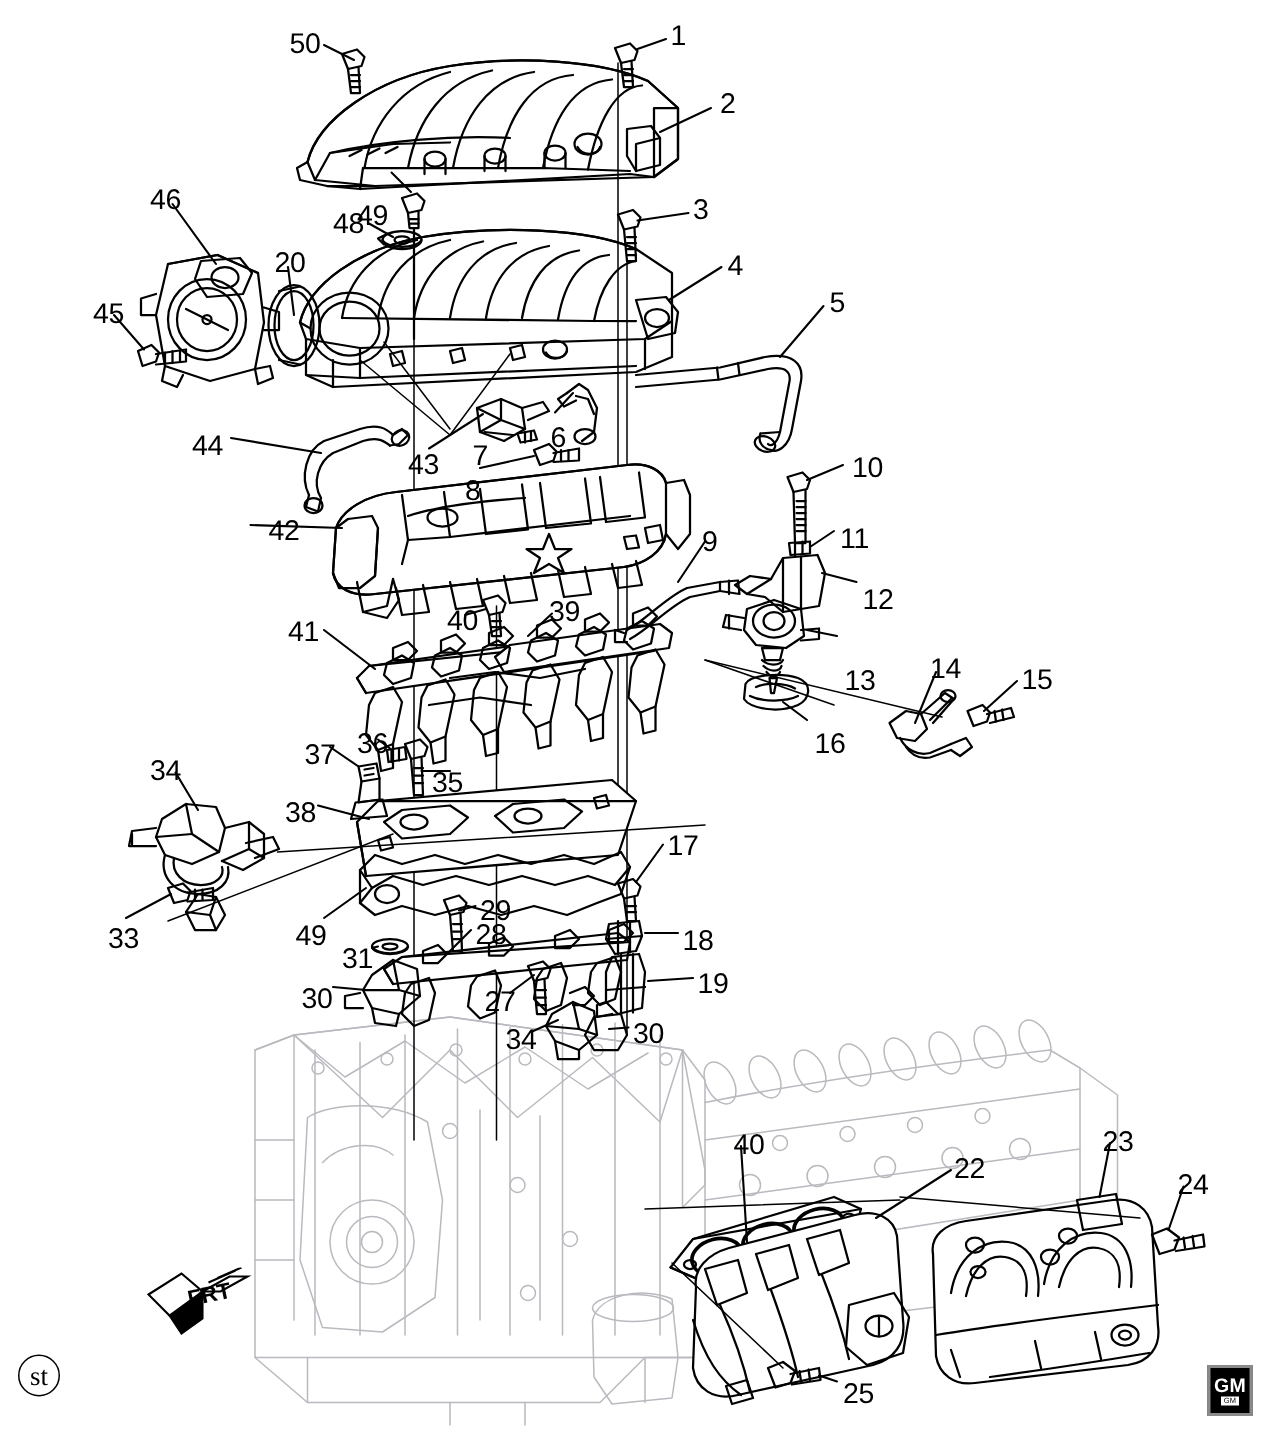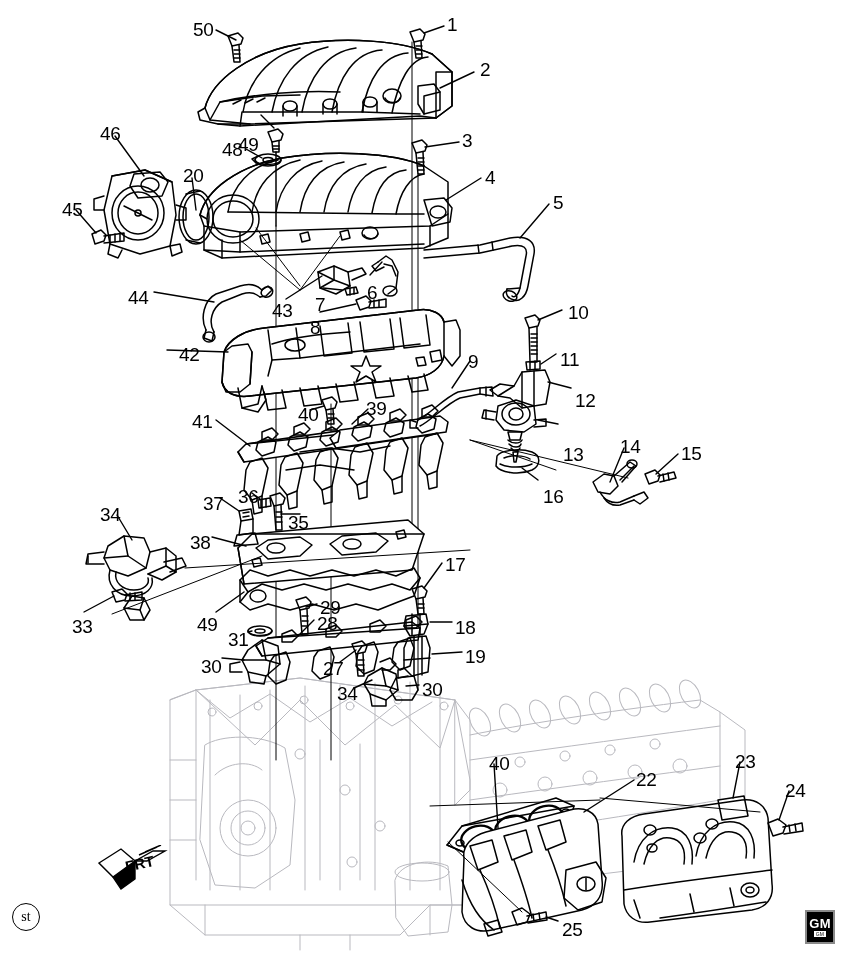--- a/index.html
+++ b/index.html
@@ -32,21 +32,21 @@
   }
   
   #leaders,#artwork,#ghost{
     position:absolute;left:0;top:0;width:851px;height:960px;
   }
   #ghost{opacity:1;}
   
   #st-mark{
     position:absolute;left:12px;top:903px;
     width:26px;height:26px;border:1.6px solid #000;border-radius:50%;
-    font-size:14px;color:#000;
+    font-size:18px;color:#000;
     display:flex;align-items:center;justify-content:center;
     font-family:"Liberation Serif", serif;
   }
   #frt-mark{
     position:absolute;left:95px;top:845px;width:80px;height:48px;
   }
   #frt-label{
     position:absolute;left:125px;top:855px;
     font-size:15px;font-weight:bold;color:#000;
     transform:rotate(-12deg);

